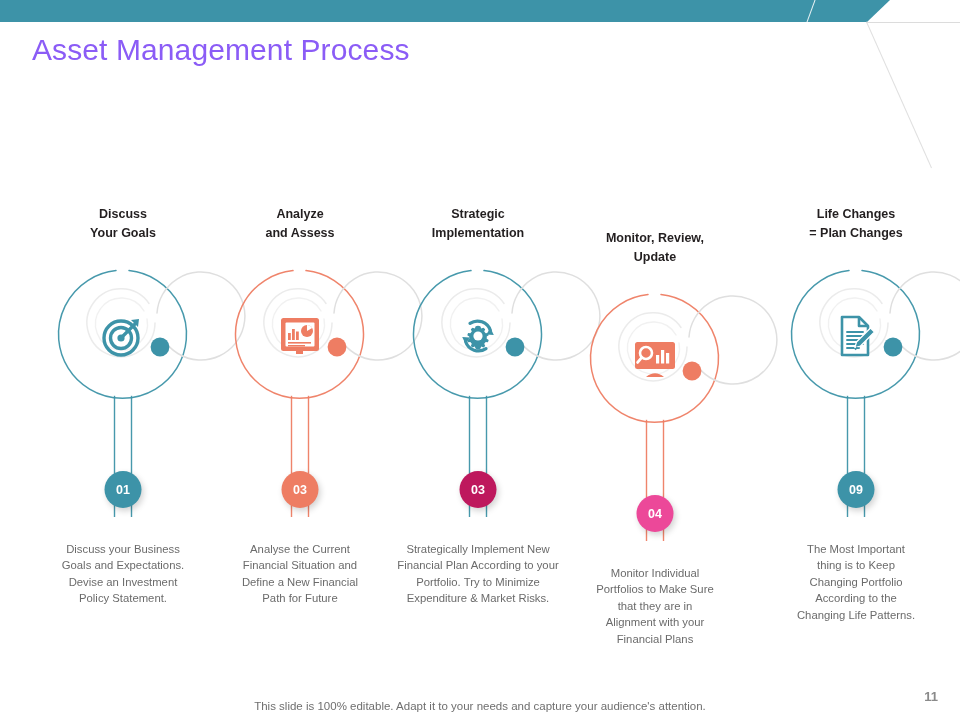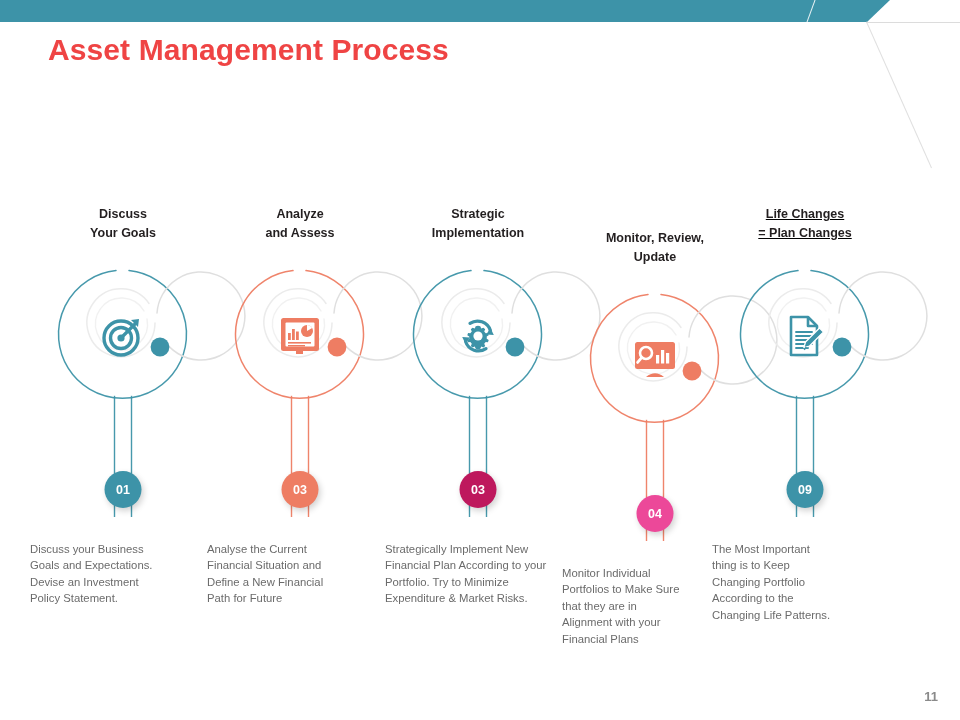--- a/index.html
+++ b/index.html
@@ -29,22 +29,22 @@
   .hdr-hline{
     position:absolute;left:866px;top:22px;width:94px;height:1px;background:#dcdcdc;
   }
   .hdr-diag{
     position:absolute;left:866px;top:22px;width:1px;height:160px;
     background:#e0e0e0;
     transform:rotate(-24deg);transform-origin:top left;
   }
 
   .slide-title{
-    position:absolute;left:48px;top:33px;
-    font-size:30px;font-weight:bold;color:#ef4444;
+    position:absolute;left:32px;top:33px;
+    font-size:30px;font-weight:normal;color:#8b5cf6;
     letter-spacing:0.1px;white-space:nowrap;
   }
 
   
   .steps{position:absolute;left:0;top:205px;width:960px;height:430px;}
   .step{
     position:absolute;top:0;width:178px;text-align:center;
   }
   .step-heading{
     font-size:12.5px;font-weight:bold;color:#231f20;line-height:19px;
@@ -70,21 +70,21 @@
     position:absolute;left:50%;top:266px;transform:translateX(-50%);
     width:37px;height:37px;border-radius:50%;
     display:flex;align-items:center;justify-content:center;
     font-size:12.5px;font-weight:bold;color:#ffffff;
     box-shadow:2px 3px 6px rgba(0,0,0,0.18);
   }
 
   .step-desc{
     position:absolute;left:50%;top:336px;transform:translateX(-50%);
     width:186px;
-    font-size:11.3px;color:#6b6b6b;line-height:16.4px;text-align:left;
+    font-size:11.3px;color:#6b6b6b;line-height:16.4px;text-align:center;
     white-space:pre-line;
   }
 
   
   .footer-note{
     position:absolute;left:0;top:700px;width:960px;text-align:center;
     font-size:11.5px;color:#6f6f6f;
   }
   .page-num{
     position:absolute;right:22px;top:689px;
@@ -227,21 +227,21 @@
             <path d="M13 37 Q22 29.5 31 37 Z" fill="#ee7d63"></path>
           </svg>
         </div>
         <div class="badge" style="background:#ec4899">04</div>
         <div class="step-desc">Monitor Individual
 Portfolios to Make Sure
 that they are in
 Alignment with your
 Financial Plans</div>
       </div>
-      <div class="step" style="left: 716px; text-decoration: underline;">
+      <div class="step" style="left: 767px;">
         <div class="step-heading">Life Changes
 = Plan Changes</div>
         <div class="balloon">
           <svg width="134" height="250" viewBox="0 0 134 250">
             <path d="M60 3.6 A64 64 0 1 0 73 3.6" fill="none" stroke="#3d93a8" stroke-width="1.5" stroke-linecap="round" opacity="0.95"></path>
             <path d="M58.5 128.8 L58.5 250" fill="none" stroke="#3d93a8" stroke-width="1.4" opacity="0.95"></path>
             <path d="M75.5 128.8 L75.5 250" fill="none" stroke="#3d93a8" stroke-width="1.4" opacity="0.95"></path>
             <path d="M108 73 A44 44 0 1 0 101 46" fill="none" stroke="#dfdfdf" stroke-width="1.5" stroke-linecap="round"></path>
             <path d="M93 36.5 A34 34 0 1 0 99 56" fill="none" stroke="#ebebeb" stroke-width="1.5" stroke-linecap="round"></path>
             <path d="M88 44 A26 26 0 1 0 91 52" fill="none" stroke="#f1f1f1" stroke-width="1.4" stroke-linecap="round"></path>
@@ -265,15 +265,16 @@
         </div>
         <div class="badge" style="background:#3d93a8">09</div>
         <div class="step-desc">The Most Important
 thing is to Keep
 Changing Portfolio
 According to the
 Changing Life Patterns.</div>
       </div>
     </div>
 
+  <div class="footer-note">This slide is 100% editable. Adapt it to your needs and capture your audience's attention.</div>
   <div class="page-num">11</div>
 
 </div>
 
 </body></html>

